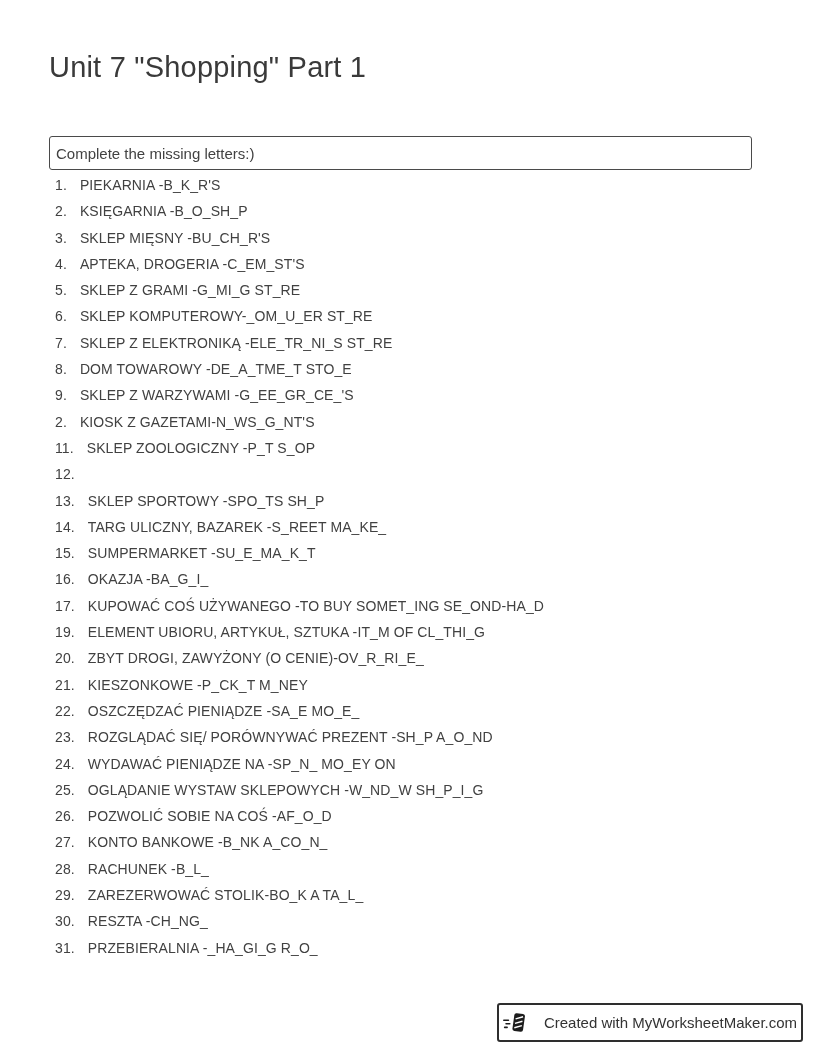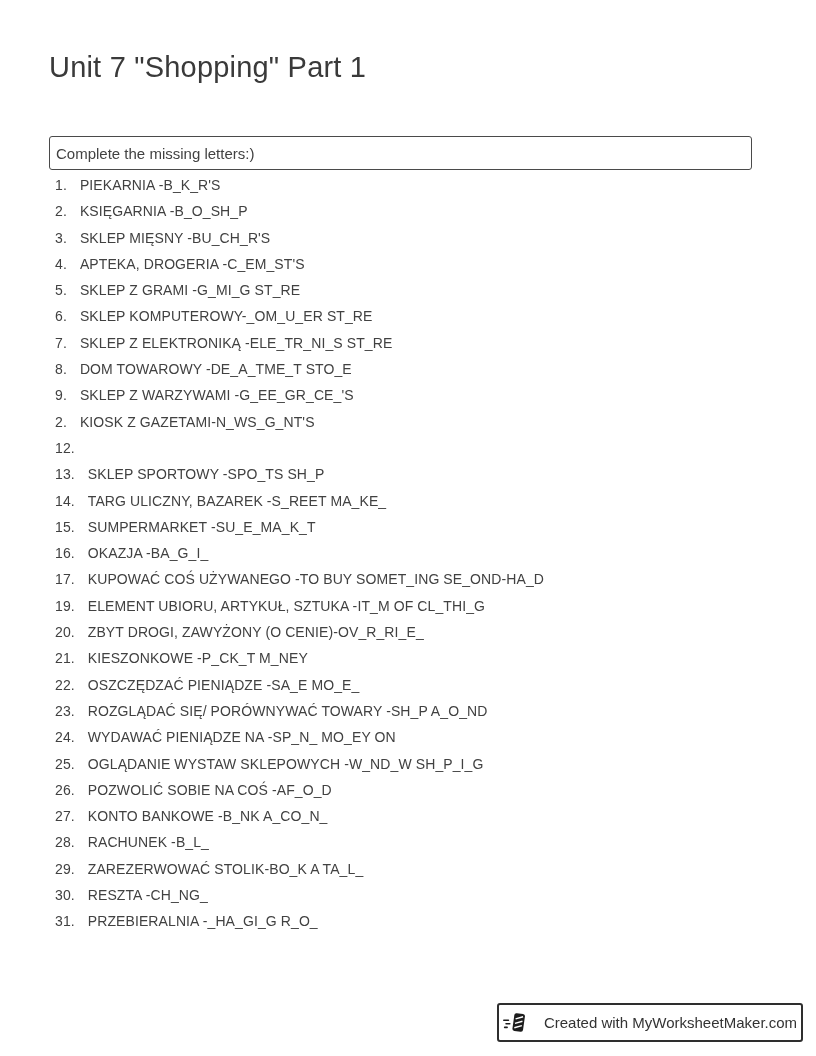--- a/index.html
+++ b/index.html
@@ -99,31 +99,32 @@
     <li><span class="num">1.</span><span class="txt">PIEKARNIA -B_K_R'S</span></li>
     <li><span class="num">2.</span><span class="txt">KSIĘGARNIA -B_O_SH_P</span></li>
     <li><span class="num">3.</span><span class="txt">SKLEP MIĘSNY -BU_CH_R'S</span></li>
     <li><span class="num">4.</span><span class="txt">APTEKA, DROGERIA -C_EM_ST'S</span></li>
     <li><span class="num">5.</span><span class="txt">SKLEP Z GRAMI -G_MI_G ST_RE</span></li>
     <li><span class="num">6.</span><span class="txt">SKLEP KOMPUTEROWY-_OM_U_ER ST_RE</span></li>
     <li><span class="num">7.</span><span class="txt">SKLEP Z ELEKTRONIKĄ -ELE_TR_NI_S ST_RE</span></li>
     <li><span class="num">8.</span><span class="txt">DOM TOWAROWY -DE_A_TME_T STO_E</span></li>
     <li><span class="num">9.</span><span class="txt">SKLEP Z WARZYWAMI -G_EE_GR_CE_'S</span></li>
     <li><span class="num">2.</span><span class="txt">KIOSK Z GAZETAMI-N_WS_G_NT'S</span></li>
+    <li><span class="num">11.</span><span class="txt">SKLEP ZOOLOGICZNY -P_T S_OP</span></li>
     <li><span class="num">12.</span></li>
     <li><span class="num">13.</span><span class="txt">SKLEP SPORTOWY -SPO_TS SH_P</span></li>
     <li><span class="num">14.</span><span class="txt">TARG ULICZNY, BAZAREK -S_REET MA_KE_</span></li>
     <li><span class="num">15.</span><span class="txt">SUMPERMARKET -SU_E_MA_K_T</span></li>
     <li><span class="num">16.</span><span class="txt">OKAZJA -BA_G_I_</span></li>
     <li><span class="num">17.</span><span class="txt">KUPOWAĆ COŚ UŻYWANEGO -TO BUY SOMET_ING SE_OND-HA_D</span></li>
     <li><span class="num">19.</span><span class="txt">ELEMENT UBIORU, ARTYKUŁ, SZTUKA -IT_M OF CL_THI_G</span></li>
     <li><span class="num">20.</span><span class="txt">ZBYT DROGI, ZAWYŻONY (O CENIE)-OV_R_RI_E_</span></li>
     <li><span class="num">21.</span><span class="txt">KIESZONKOWE -P_CK_T M_NEY</span></li>
     <li><span class="num">22.</span><span class="txt">OSZCZĘDZAĆ PIENIĄDZE -SA_E MO_E_</span></li>
-    <li><span class="num">23.</span><span class="txt">ROZGLĄDAĆ SIĘ/ PORÓWNYWAĆ TOWARY -SH_P A_O_ND</span></li>
+    <li><span class="num">23.</span><span class="txt">ROZGLĄDAĆ SIĘ/ PORÓWNYWAĆ PREZENT -SH_P A_O_ND</span></li>
     <li><span class="num">24.</span><span class="txt">WYDAWAĆ PIENIĄDZE NA -SP_N_ MO_EY ON</span></li>
     <li><span class="num">25.</span><span class="txt">OGLĄDANIE WYSTAW SKLEPOWYCH -W_ND_W SH_P_I_G</span></li>
     <li><span class="num">26.</span><span class="txt">POZWOLIĆ SOBIE NA COŚ -AF_O_D</span></li>
     <li><span class="num">27.</span><span class="txt">KONTO BANKOWE -B_NK A_CO_N_</span></li>
     <li><span class="num">28.</span><span class="txt">RACHUNEK -B_L_</span></li>
     <li><span class="num">29.</span><span class="txt">ZAREZERWOWAĆ STOLIK-BO_K A TA_L_</span></li>
     <li><span class="num">30.</span><span class="txt">RESZTA -CH_NG_</span></li>
     <li><span class="num">31.</span><span class="txt">PRZEBIERALNIA -_HA_GI_G R_O_</span></li>
   </ol>
 

